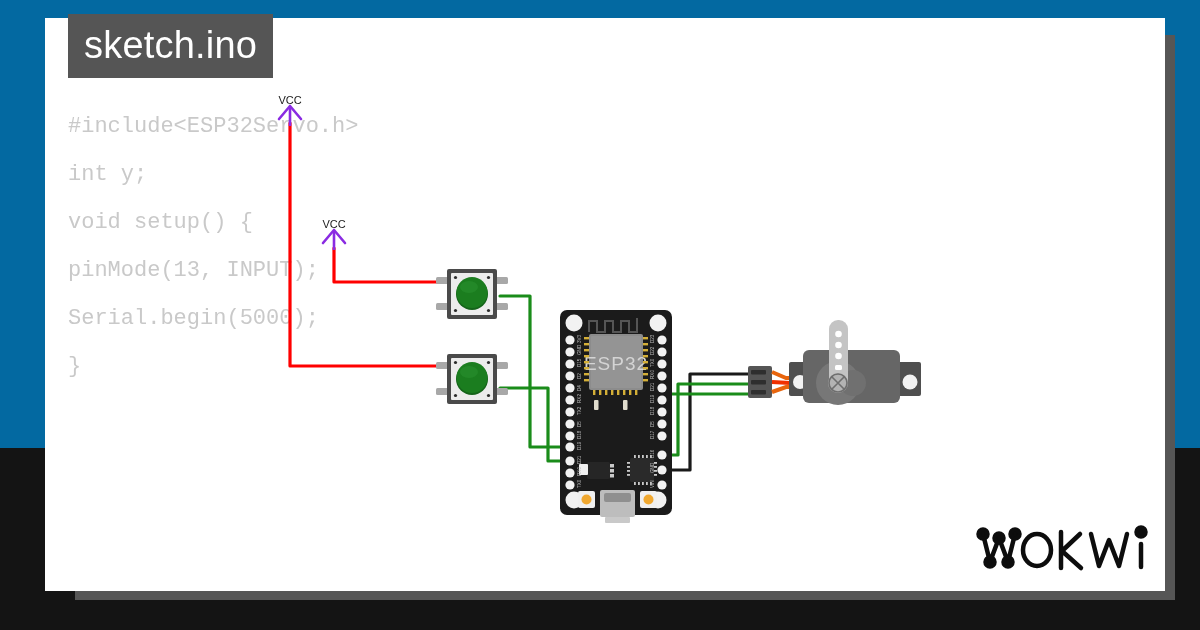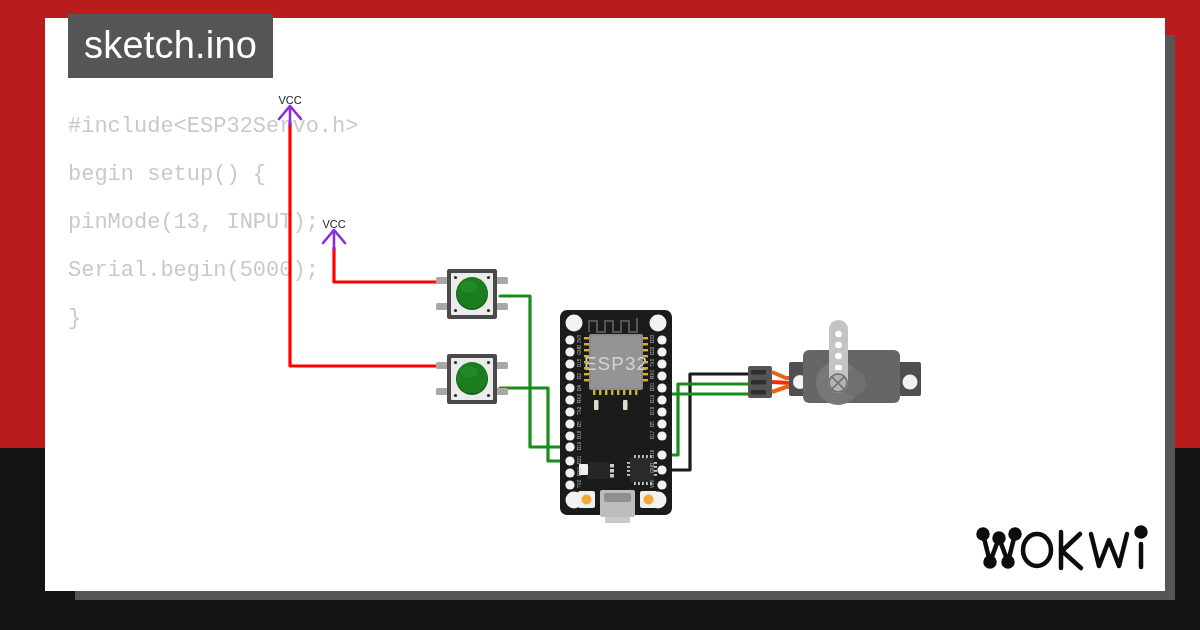--- a/index.html
+++ b/index.html
@@ -9,21 +9,21 @@
     width: 1200px;
     height: 630px;
     overflow: hidden;
     font-family: "Liberation Sans", sans-serif;
   }
 
   #stage {
     position: relative;
     width: 1200px;
     height: 448px;
-    background: #b91c1c;
+    background: #0369a1;
   }
 
   
   #card-shadow {
     position: absolute;
     left: 75px;
     top: 35px;
     width: 1100px;
     height: 565px;
     background: #565656;
@@ -109,21 +109,22 @@
 
 <div id="stage">
 
   <div id="card-shadow"></div>
   <div id="card"></div>
 
   <div id="file-chip">sketch.ino</div>
 
   <div id="code">
     <div class="code-line">#include&lt;ESP32Servo.h&gt;</div>
-    <div class="code-line">begin setup() {</div>
+    <div class="code-line">int y;</div>
+    <div class="code-line">void setup() {</div>
     <div class="code-line">pinMode(13, INPUT);</div>
     <div class="code-line">Serial.begin(5000);</div>
     <div class="code-line">}</div>
   </div>
 
   <svg id="circuit" viewBox="0 0 1200 630">
 
     <g fill="none" stroke-linecap="round" stroke-linejoin="round">
 
       <path d="M290,123 L290,366 L446,366" stroke="#ff0000" stroke-width="3.2"></path>

